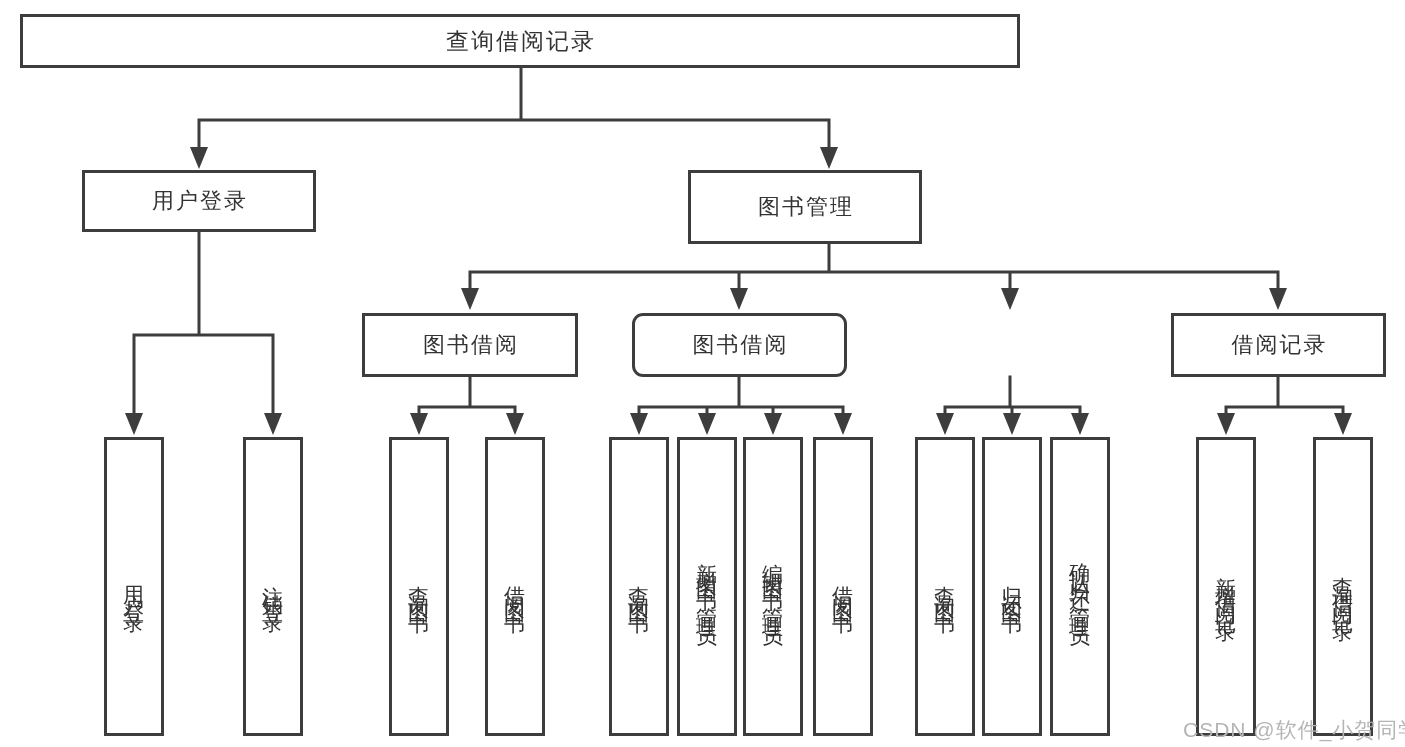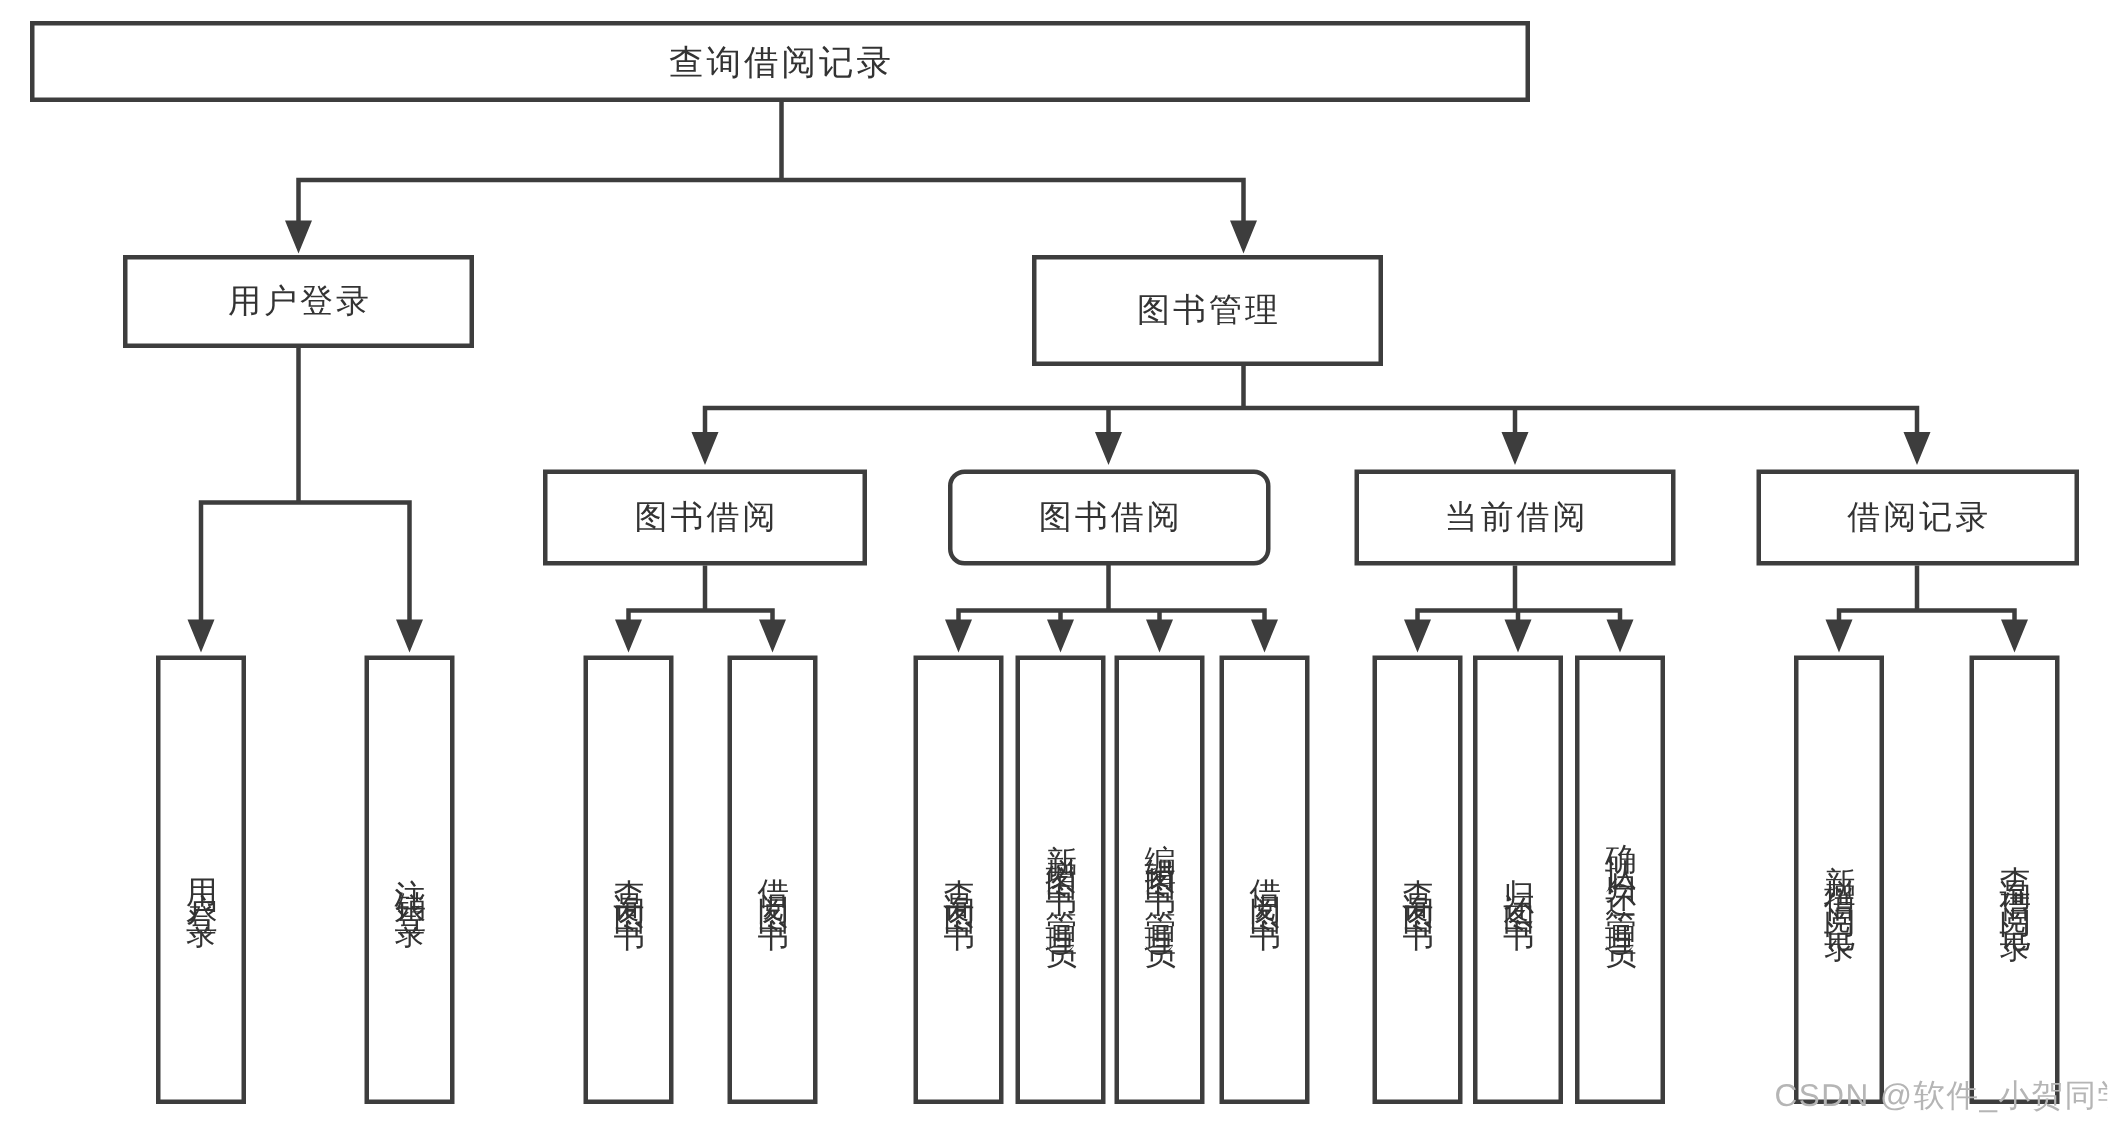--- a/index.html
+++ b/index.html
@@ -99,23 +99,20 @@
   <div class="box n2b">
     <span>图书管理</span>
   </div>
 
   <div class="box n3 n3a">
     <span>图书借阅</span>
   </div>
   <div class="box n3 n3b">
     <span>图书借阅</span>
   </div>
-  <div class="box n3 n3c">
-    <span>当前借阅</span>
-  </div>
   <div class="box n3 n3d">
     <span>借阅记录</span>
   </div>
 
   <div class="box leaf" style="left:104px">
     <span class="vtext">用户登录</span>
   </div>
   <div class="box leaf" style="left:243px">
     <span class="vtext">注销登录</span>
   </div>

